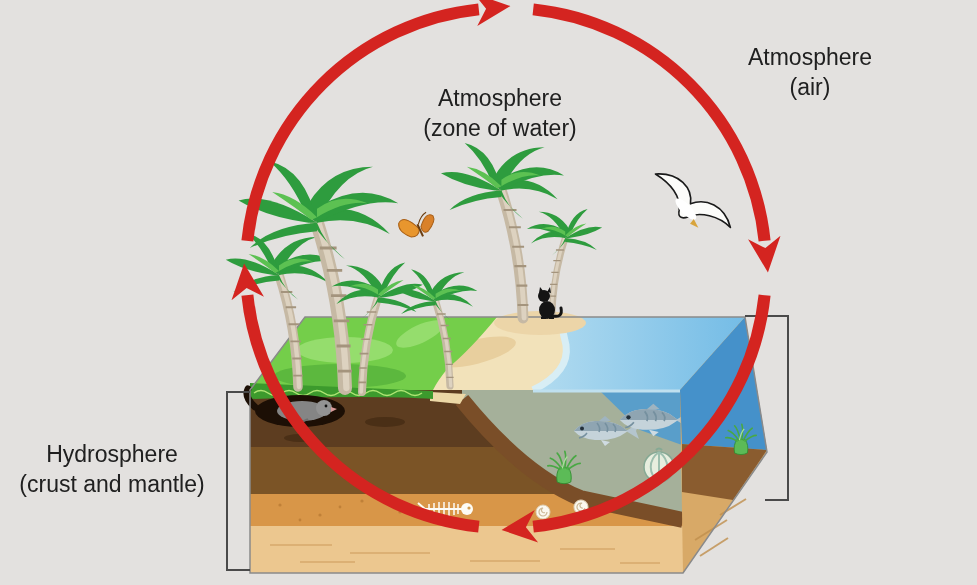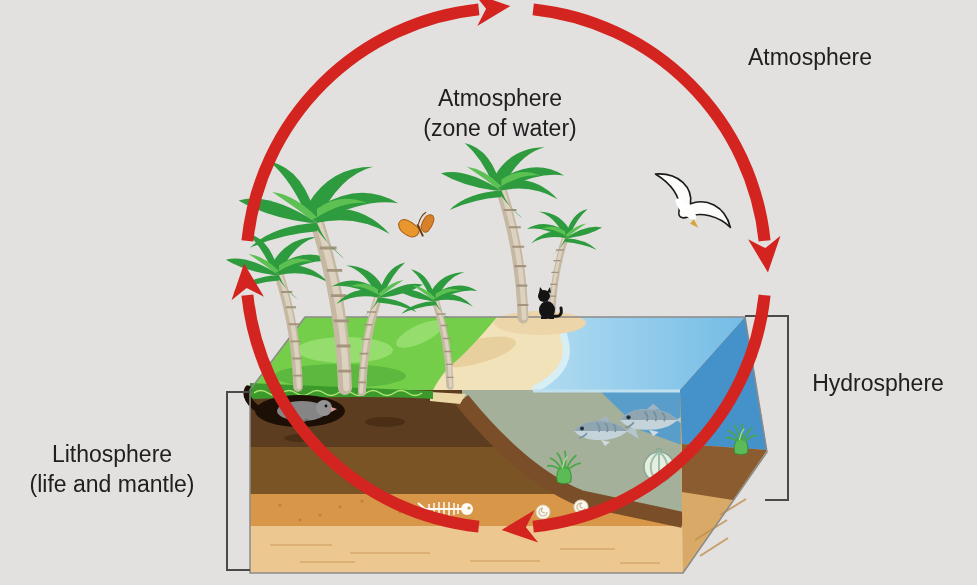--- a/index.html
+++ b/index.html
@@ -235,29 +235,29 @@
     <g stroke="#d42420" stroke-width="12" fill="none">
       <path d="M533.2,9.4 A260,260 0 0 1 764.6,240.8" marker-end="url(#ah)"></path>
       <path d="M764.6,295.2 A260,260 0 0 1 533.2,526.6" marker-end="url(#ah)"></path>
       <path d="M478.8,526.6 A260,260 0 0 1 247.4,295.2" marker-end="url(#ah)"></path>
       <path d="M247.4,240.8 A260,260 0 0 1 478.8,9.4" marker-end="url(#ah)"></path>
     </g>
   </svg>
 
   <div class="label" id="atmosphere-label">
     <span>Atmosphere</span>
+    <span class="sub">(air)</span>
   </div>
 
   <div class="label" id="biosphere-label">
     <span>Atmosphere</span>
     <span class="sub">(zone of water)</span>
   </div>
 
   <div class="label" id="hydrosphere-label">
+  </div>
+
+  <div class="label" id="lithosphere-label">
     <span>Hydrosphere</span>
-  </div>
-
-  <div class="label" id="lithosphere-label">
-    <span>Lithosphere</span>
-    <span class="sub">(life and mantle)</span>
+    <span class="sub">(crust and mantle)</span>
   </div>
 
 </div>
 
 </body></html>

